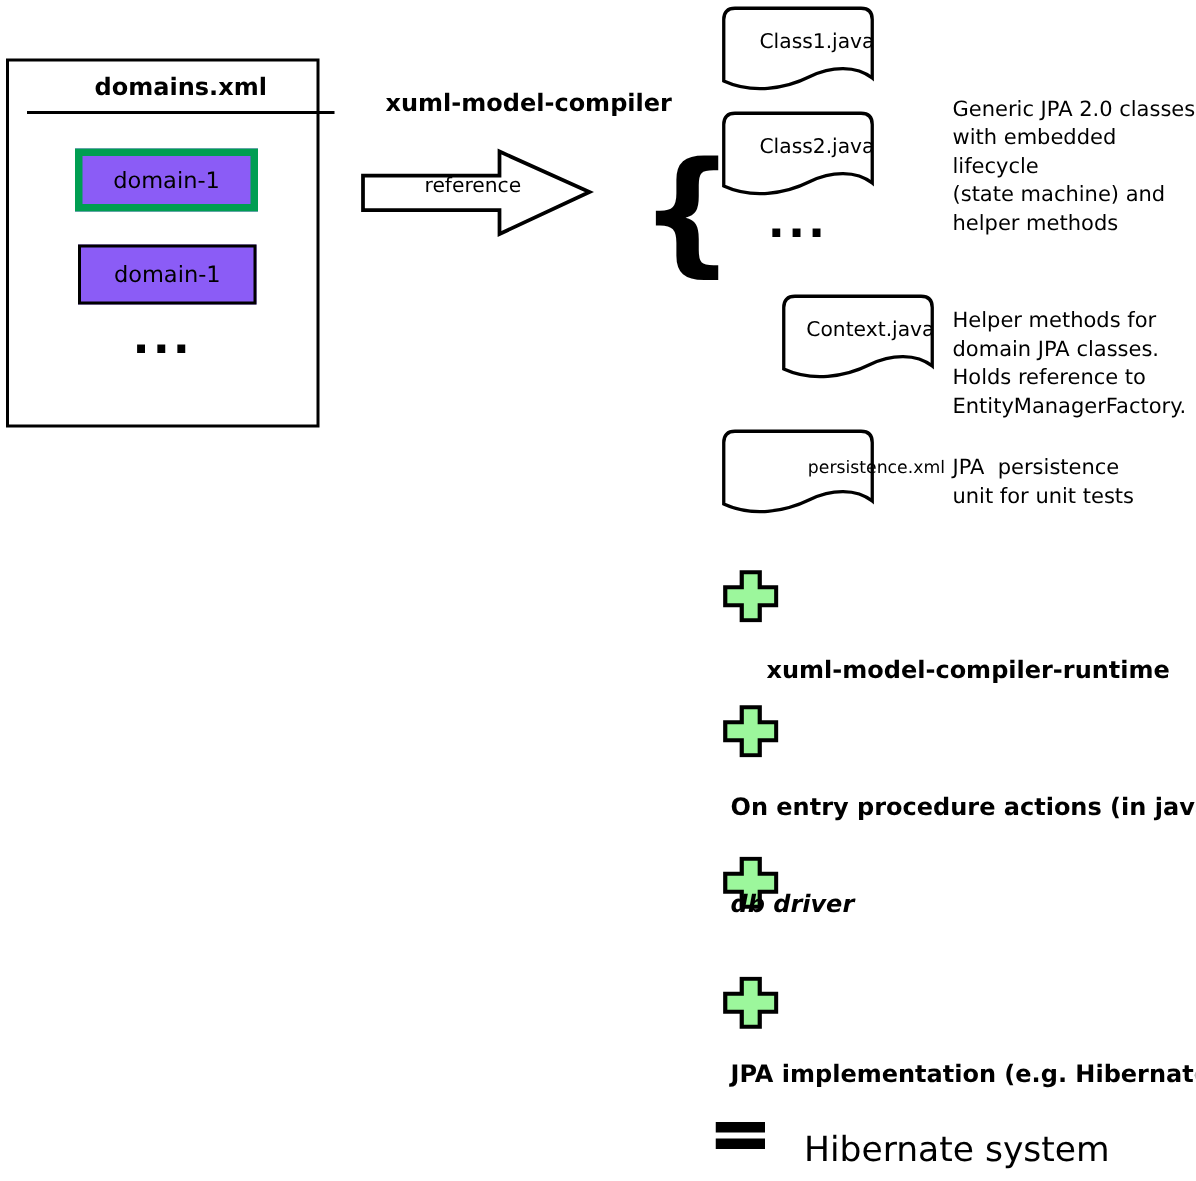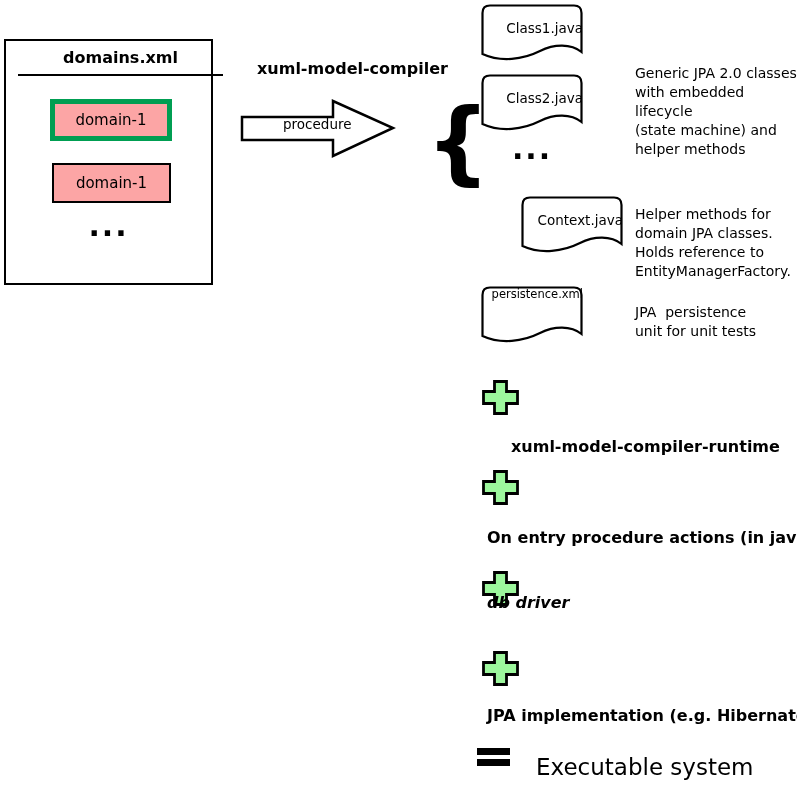--- a/index.html
+++ b/index.html
@@ -4,42 +4,42 @@
 <style>
   html,body{margin:0;padding:0;background:#fff;}
   #page{position:relative;width:797px;height:787px;overflow:hidden;background:#fff;
         font-family:"DejaVu Sans",sans-serif;color:#000;}
   .abs{position:absolute;}
 
   
   #source-panel{left:4px;top:39px;width:205px;height:242px;border:2px solid #000;}
   #source-title{left:12px;top:0;width:100%;height:33px;line-height:33px;border-bottom:2px solid #000;
                 text-align:center;font-weight:bold;font-size:16px;}
-  .domain-box{text-align:center;font-size:15px;background:#fca5a5;}
+  .domain-box{text-align:center;font-size:15px;background:#8b5cf6;}
   #domain-1{left:44px;top:58px;width:112px;height:32px;line-height:32px;border:5px solid #009E52;}
   #domain-2{left:46px;top:122px;width:115px;height:36px;line-height:36px;border:2px solid #000;}
   .chunky-ellipsis{font-weight:bold;font-size:30px;letter-spacing:2px;line-height:34px;text-align:center;}
   #source-ellipsis{left:0;top:168px;width:100%;}
 
   
   #compiler-name{left:257px;top:59px;font-size:16px;font-weight:bold;white-space:nowrap;}
   #generates-arrow{left:240px;top:98px;}
   #generates-label{left:283px;top:116px;font-size:13.5px;}
   #output-brace{left:426px;top:97px;font-size:90px;line-height:90px;font-weight:bold;}
 
   
   .file-card{left:481px;width:102px;height:60px;}
   .file-name{position:absolute;left:0;top:0;width:100%;padding-top:16px;text-align:right;
              font-size:13.5px;white-space:nowrap;}
   #file-1{top:4px;}
   #file-2{top:74px;}
   #files-ellipsis{left:481px;top:132px;width:102px;}
   #file-context{top:196px;padding-left:40px;}
   #file-persistence{top:286px;}
-  #file-persistence .file-name{font-size:11.5px;padding-top:1px;}
+  #file-persistence .file-name{font-size:11.5px;padding-top:18px;margin-left:47px;}
 
   
   .note{left:635px;width:170px;font-size:14px;line-height:19px;white-space:pre-wrap;}
   #note-classes{top:64px;}
   #note-context{top:205px;}
   #note-persistence{top:303px;}
 
   
   .plus-icon{left:482px;width:37px;height:35px;}
   #plus-1{top:380px;} #plus-2{top:470px;} #plus-3{top:571px;} #plus-4{top:651px;}
@@ -64,21 +64,21 @@
       <span>domain-1</span>
     </div>
     <div class="abs chunky-ellipsis" id="source-ellipsis">...</div>
   </div>
 
   <div class="abs" id="compiler-name">xuml-model-compiler</div>
 
   <svg class="abs" id="generates-arrow" width="156" height="61" viewBox="0 0 156 61">
     <polygon points="2,19 93,19 93,3 153,30 93,58 93,42 2,42" fill="#ffffff" stroke="#000000" stroke-width="2.5" stroke-linejoin="miter"></polygon>
   </svg>
-  <div class="abs" id="generates-label">procedure</div>
+  <div class="abs" id="generates-label">reference</div>
 
   <div class="abs" id="output-brace">{</div>
 
   <div class="abs file-card" id="file-1">
     <svg width="102" height="60" viewBox="0 0 102 60">
       <path d="M 9 1.5 H 93 Q 100.5 1.5 100.5 9 V 48 C 90 39.5 73 40 59 47 C 42 55.5 20 58.5 1.5 50 V 9 Q 1.5 1.5 9 1.5 Z" fill="#ffffff" stroke="#000000" stroke-width="2.2"></path>
     </svg>
     <div class="file-name">Class1.java</div>
   </div>
 
@@ -133,15 +133,15 @@
 
   <svg class="abs plus-icon" id="plus-4" viewBox="0 0 37 35">
     <polygon points="12.5,1.5 24.5,1.5 24.5,11.5 35.5,11.5 35.5,23.5 24.5,23.5 24.5,33.5 12.5,33.5 12.5,23.5 1.5,23.5 1.5,11.5 12.5,11.5" fill="#9CF79C" stroke="#000000" stroke-width="2.8"></polygon>
   </svg>
   <div class="abs addition-label" id="addition-3">JPA implementation (e.g. Hibernate)</div>
 
   <svg class="abs" id="equals-icon" width="34" height="21" viewBox="0 0 34 21">
     <rect x="0" y="1" width="33" height="7" fill="#000000"></rect>
     <rect x="0" y="12" width="33" height="7" fill="#000000"></rect>
   </svg>
-  <div class="abs" id="result-label">Executable system</div>
+  <div class="abs" id="result-label">Hibernate system</div>
 
 </div>
 
 </body></html>

